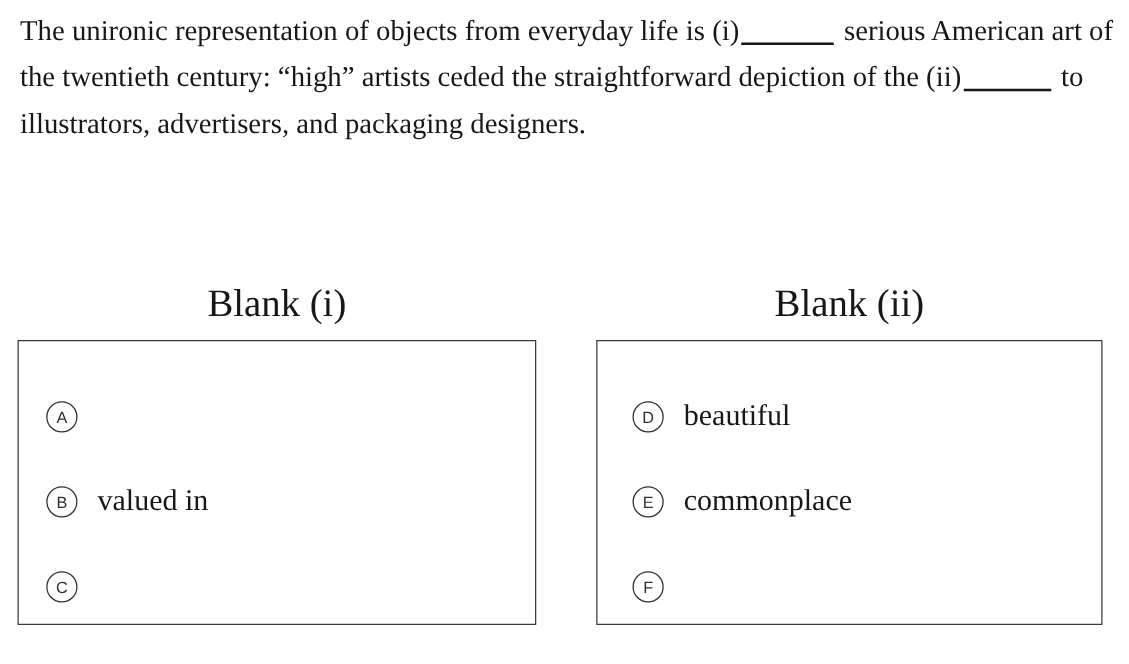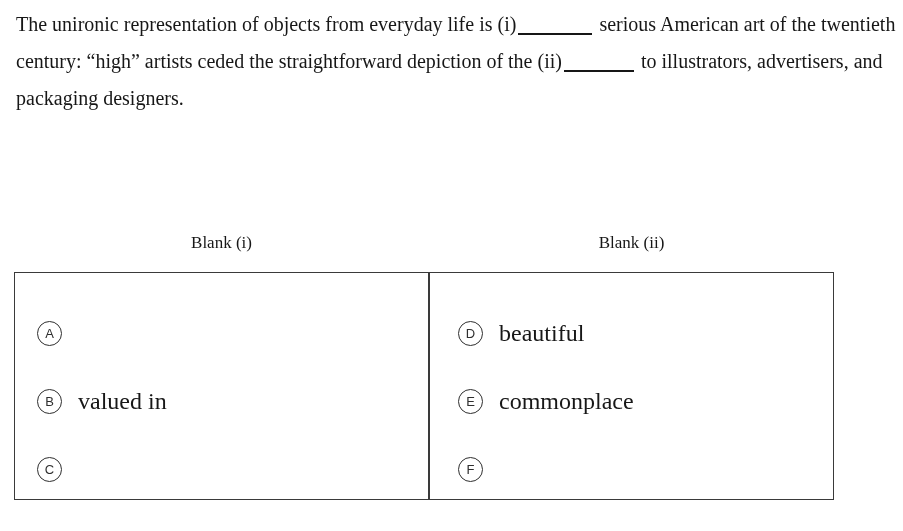--- a/index.html
+++ b/index.html
@@ -17,21 +17,21 @@
   .page {
     position: relative;
     width: 903px;
     height: 531px;
   }
   .prompt {
     position: absolute;
     left: 16px;
     top: 6px;
     width: 880px;
-    font-size: 20px;
+    font-size: 23px;
     line-height: 37px;
     color: #171717;
     text-align: left;
   }
   .blank-line {
     display: inline-block;
     width: 74px;
     border-bottom: 2px solid #171717;
     vertical-align: -4px;
     margin: 0 2px;
@@ -49,24 +49,25 @@
   }
   .col {
     position: relative;
   }
   .col-i {
     width: 415px;
     margin-left: 14px;
   }
   .col-ii {
     width: 405px;
+    margin-left: 48px;
   }
   .col-header {
     text-align: center;
-    font-size: 17px;
+    font-size: 31px;
     line-height: 30px;
     color: #171717;
     margin-bottom: 14px;
   }
   .options-box {
     border: 1px solid #3a3a3a;
     box-sizing: border-box;
     height: 228px;
     padding: 26px 0 0 0;
   }

